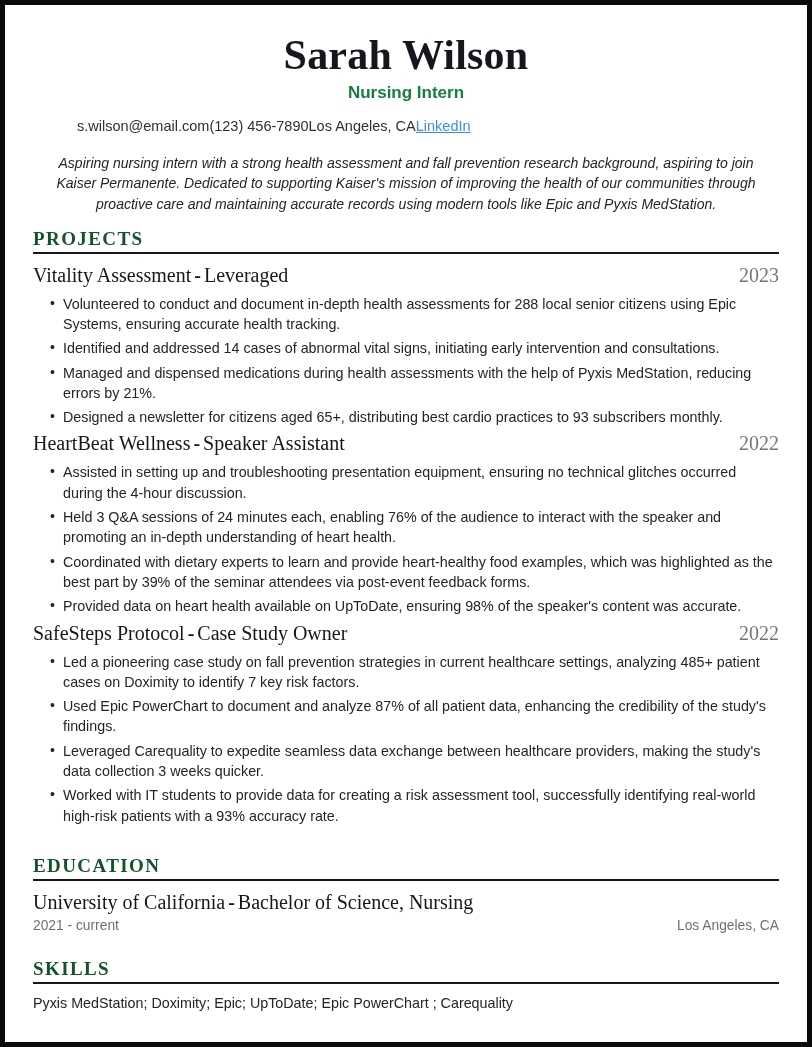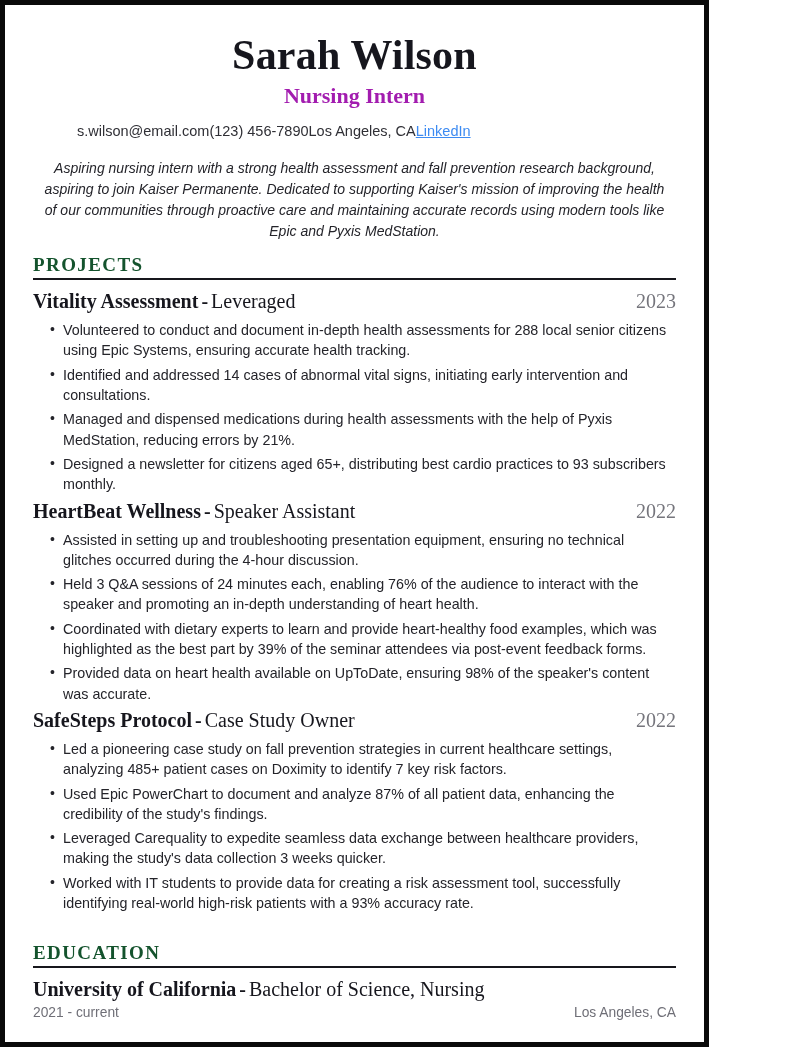--- a/index.html
+++ b/index.html
@@ -8,21 +8,21 @@
     background: #ffffff;
   }
   body {
     width: 812px;
     height: 1047px;
     font-family: "Liberation Sans", sans-serif;
     overflow: hidden;
   }
   .page {
     box-sizing: border-box;
-    width: 709px;
+    width: 812px;
     height: 1047px;
     background: #ffffff;
     border: 5px solid #0a0a0a;
     padding: 0;
     position: relative;
   }
   .page-inner {
     box-sizing: border-box;
     padding: 22px 28px 10px 28px;
   }
@@ -32,24 +32,24 @@
     font-family: "Liberation Serif", serif;
     font-weight: bold;
     font-size: 42px;
     color: #16161d;
     text-align: center;
     line-height: 1.05;
     letter-spacing: 0.2px;
     margin: 6px 0 0 0;
   }
   .job-title {
-    font-family: Liberation Serif, serif;
+    font-family: Liberation Sans, sans-serif;
     font-weight: bold;
-    font-size: 22px;
-    color: #a21caf;
+    font-size: 17px;
+    color: #15803d;
     text-align: center;
     line-height: 1.15;
     margin: 6px 0 0 0;
   }
   .contact-row {
     display: flex;
     align-items: baseline;
     padding: 0 44px;
     margin-top: 15px;
     font-size: 14.5px;
@@ -97,21 +97,21 @@
     display: flex;
     justify-content: space-between;
     align-items: baseline;
   }
   .entry-title-wrap {
     font-family: "Liberation Serif", serif;
     font-size: 20px;
     color: #16161d;
     line-height: 1.25;
   }
-  .entry-org { font-weight: bold; }
+  .entry-org { font-weight: normal; }
   .entry-dash { font-weight: bold; padding: 0 3px; }
   .entry-role { font-weight: normal; }
   .entry-date {
     font-family: "Liberation Serif", serif;
     font-size: 20px;
     color: #75757c;
     white-space: nowrap;
     padding-left: 12px;
   }
 

